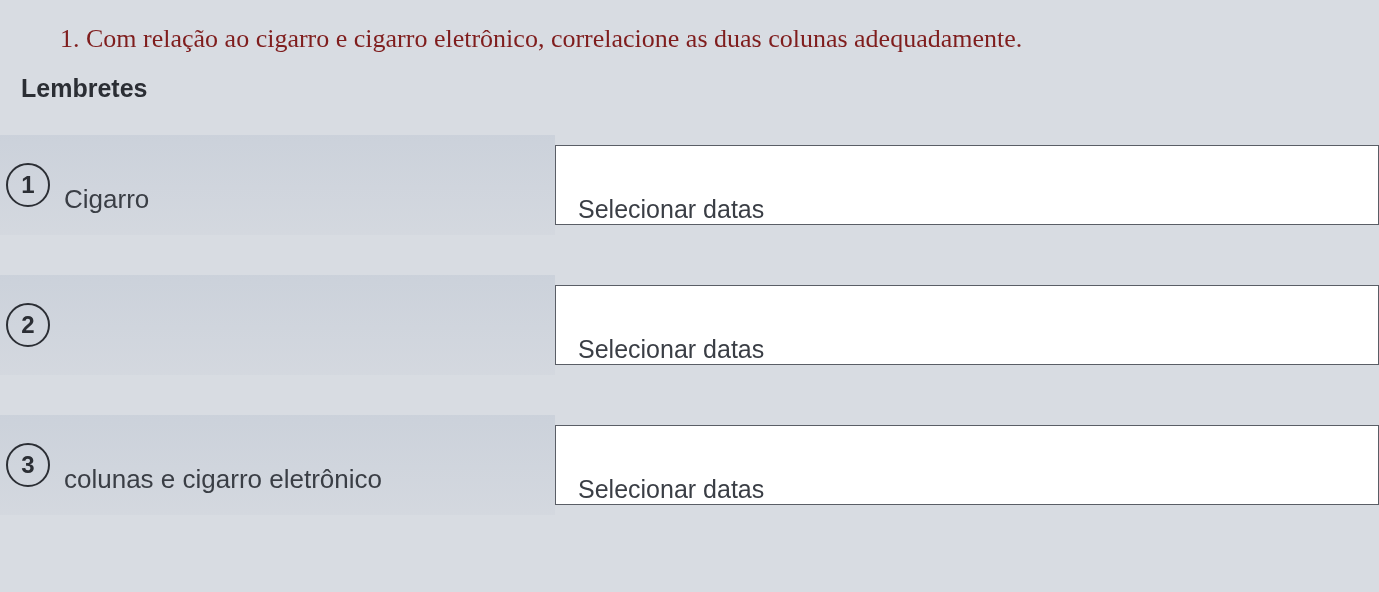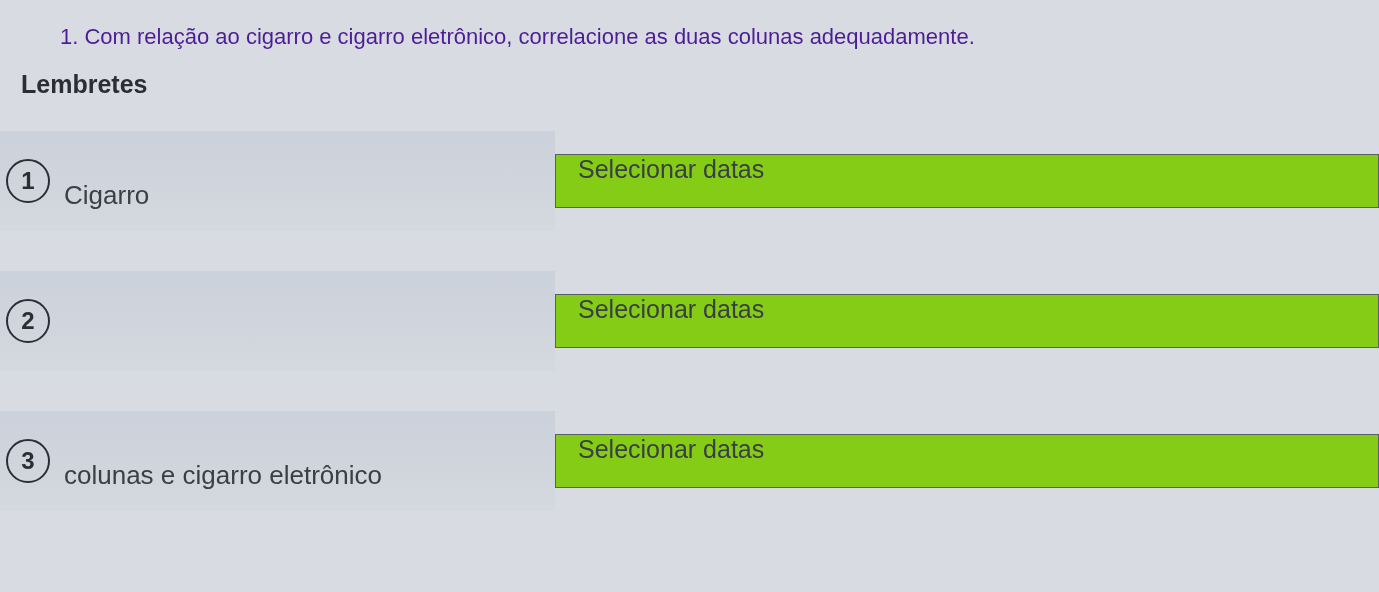--- a/index.html
+++ b/index.html
@@ -10,22 +10,23 @@
     body {
       width: 1379px;
       height: 592px;
       background: #d8dce2;
       font-family: 'Segoe UI', Tahoma, sans-serif;
       color: #2a2e34;
       overflow: hidden;
     }
     .question-text {
       padding: 24px 40px 18px 60px;
-      font-size: 22px;
-      color: #4c1d95;
+      font-size: 26px;
+      color: #7f1d1d;
+      font-family: Liberation Serif, serif;
     }
     .columns-wrap {
       display: flex;
       width: 100%;
     }
     .col-left {
       flex: 0 0 555px;
       padding-left: 0;
     }
     .col-right {
@@ -70,25 +71,25 @@
     }
     .resposta-row {
       height: 100px;
       margin-bottom: 40px;
       display: flex;
       align-items: center;
       padding-right: 0;
     }
     .select-box {
       width: 100%;
-      height: 54px;
+      height: 80px;
       border: 1.5px solid #5a5e66;
-      background: #84cc16;
+      background: #ffffff;
       display: flex;
-      align-items: flex-start;
+      align-items: flex-end;
       padding-left: 22px;
       font-size: 25px;
       color: #3a3e45;
       cursor: pointer;
     }
     .headers-row {
       display: flex;
       margin-bottom: 2px;
       padding-top: 2px;
       padding-left: 19px;

